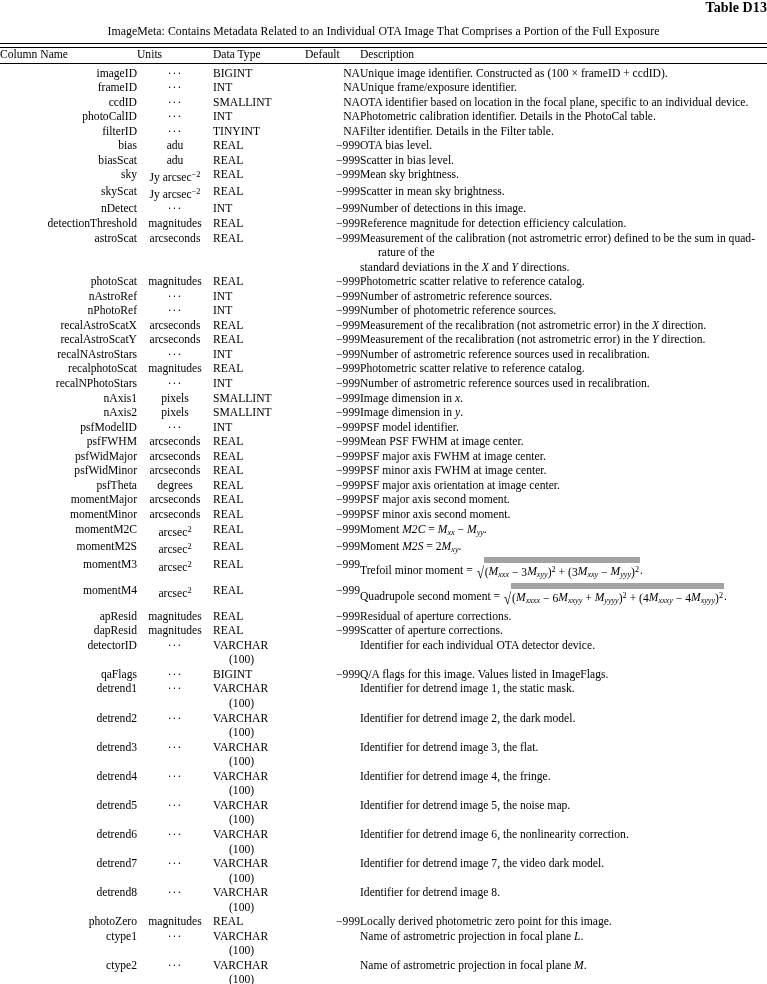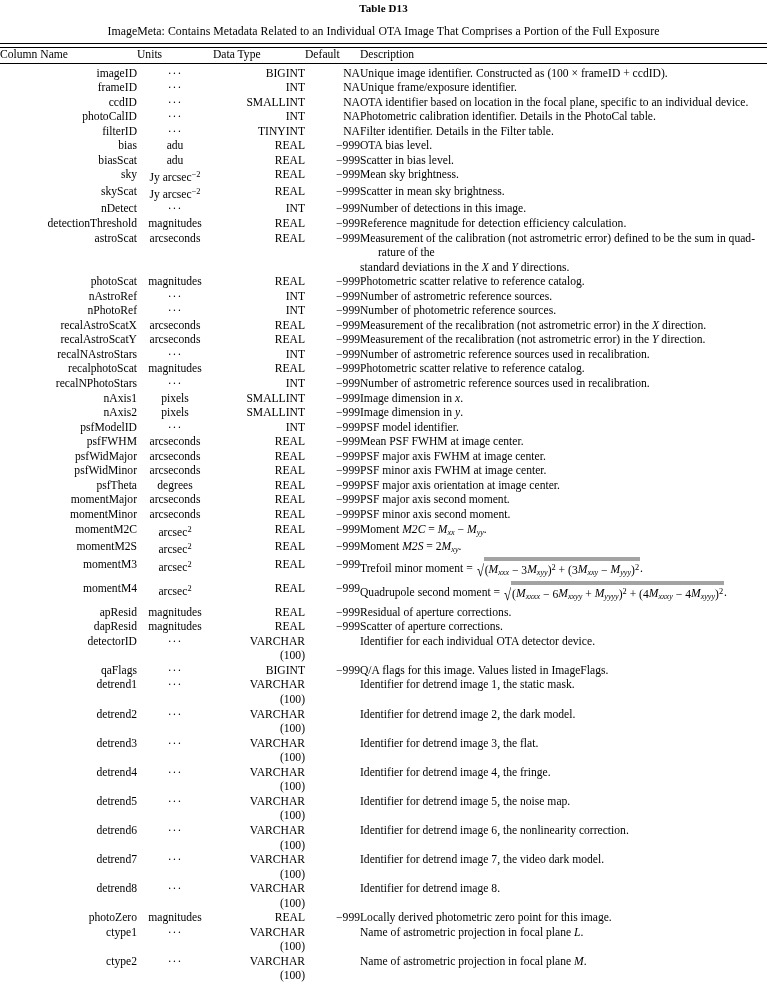--- a/index.html
+++ b/index.html
@@ -20,24 +20,25 @@
     height: 984px;
     box-sizing: border-box;
   }
 
   
   .caption {
     text-align: center;
     padding-top: 1px;
   }
   .caption .tbl-num {
-    font-size: 11px;
+    font-size: 14px;
     font-weight: bold;
     line-height: 14px;
     letter-spacing: 0.1px;
+    text-align: right;
   }
   .caption .tbl-title {
     font-size: 11.8px;
     line-height: 15px;
     padding: 1px 18px 0 18px;
     letter-spacing: 0.05px;
     margin-top: 8px;
   }
 
   
@@ -74,21 +75,21 @@
   }
 
   col.c-name  { width: 137px; }
   col.c-units { width: 76px;  }
   col.c-type  { width: 92px;  }
   col.c-def   { width: 55px;  }
   col.c-desc  { width: 407px; }
 
   td.name  { padding-left: 3px; text-align: right; }
   td.units { text-align: center; }
-  td.type  { padding-left: 0px; text-align: right; }
+  td.type  { padding-left: 0px; text-align: left; }
   td.def   { text-align: right; }
   td.desc  { padding-left: 5px; text-align: left; }
 
   th.name  { padding-left: 3px; }
   th.units { padding-left: 25px; }
   th.type  { padding-left: 0px; }
   th.def   { padding-left: 0px; }
   th.desc  { padding-left: 5px; }
 
   
@@ -121,21 +122,21 @@
   .sqrt > .radical {
     display: inline-block;
     font-size: 1.42em;
     line-height: 0.8;
     vertical-align: -0.12em;
     transform: scaleX(0.78);
     margin-right: -1px;
   }
   .sqrt > .rad-body {
     display: inline-block;
-    border-top: 4px solid #a3a3a3;
+    border-top: 6px solid #a3a3a3;
     padding: 0px 1px 0 1px;
     margin-left: 0px;
     position: relative;
     top: -1px;
   }
 </style>
 </head>
 <body>
 
 <div class="page">

